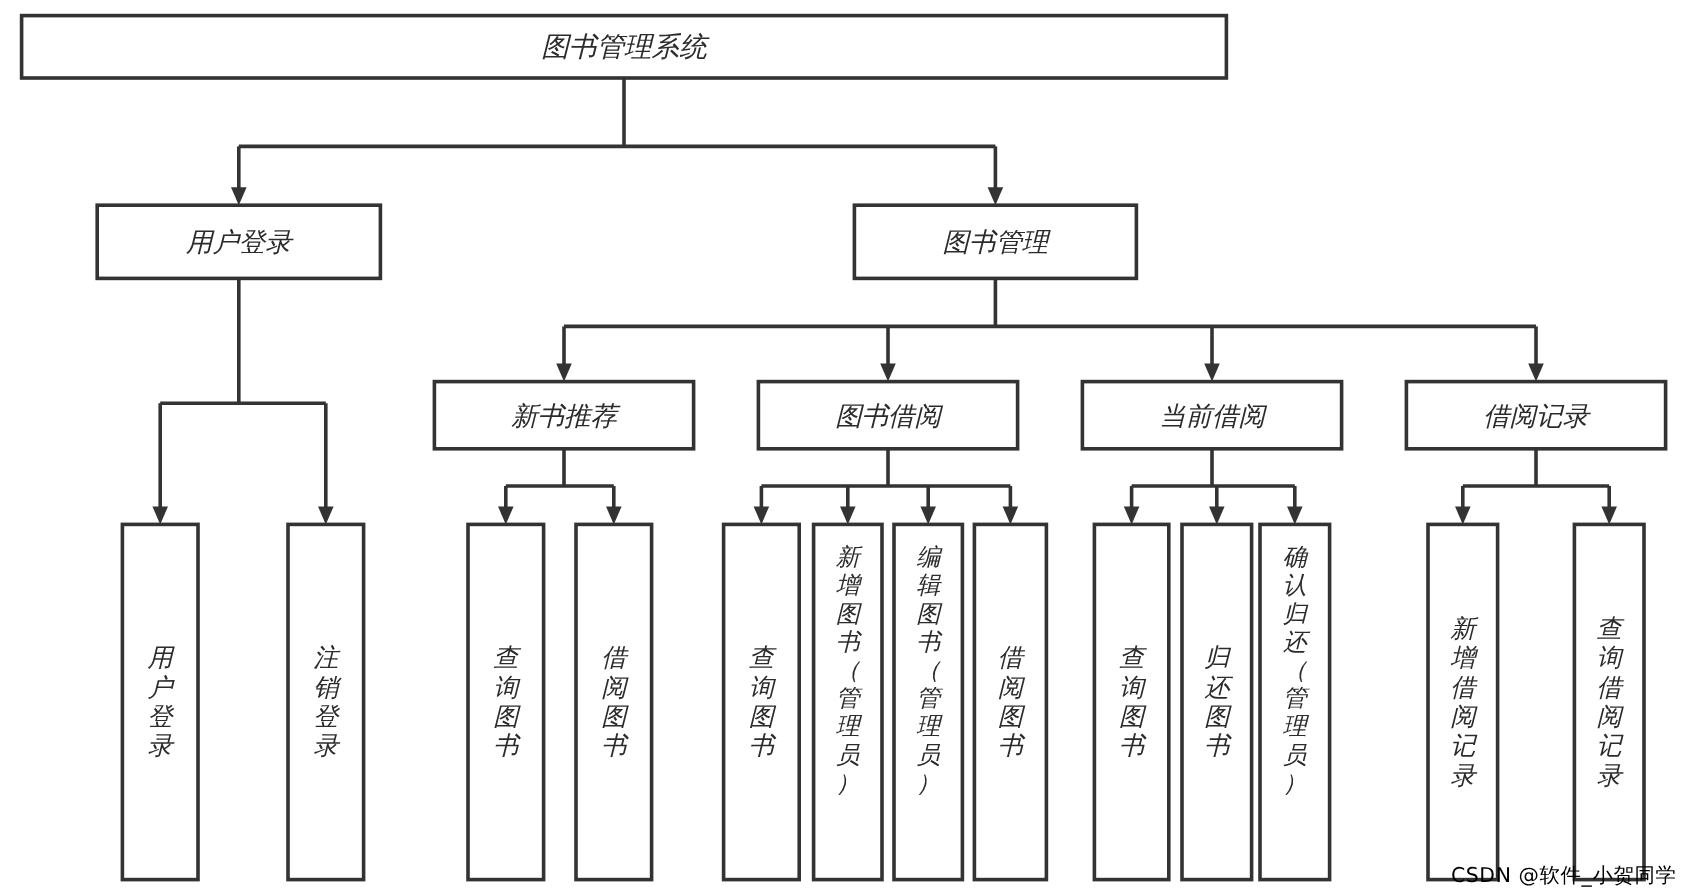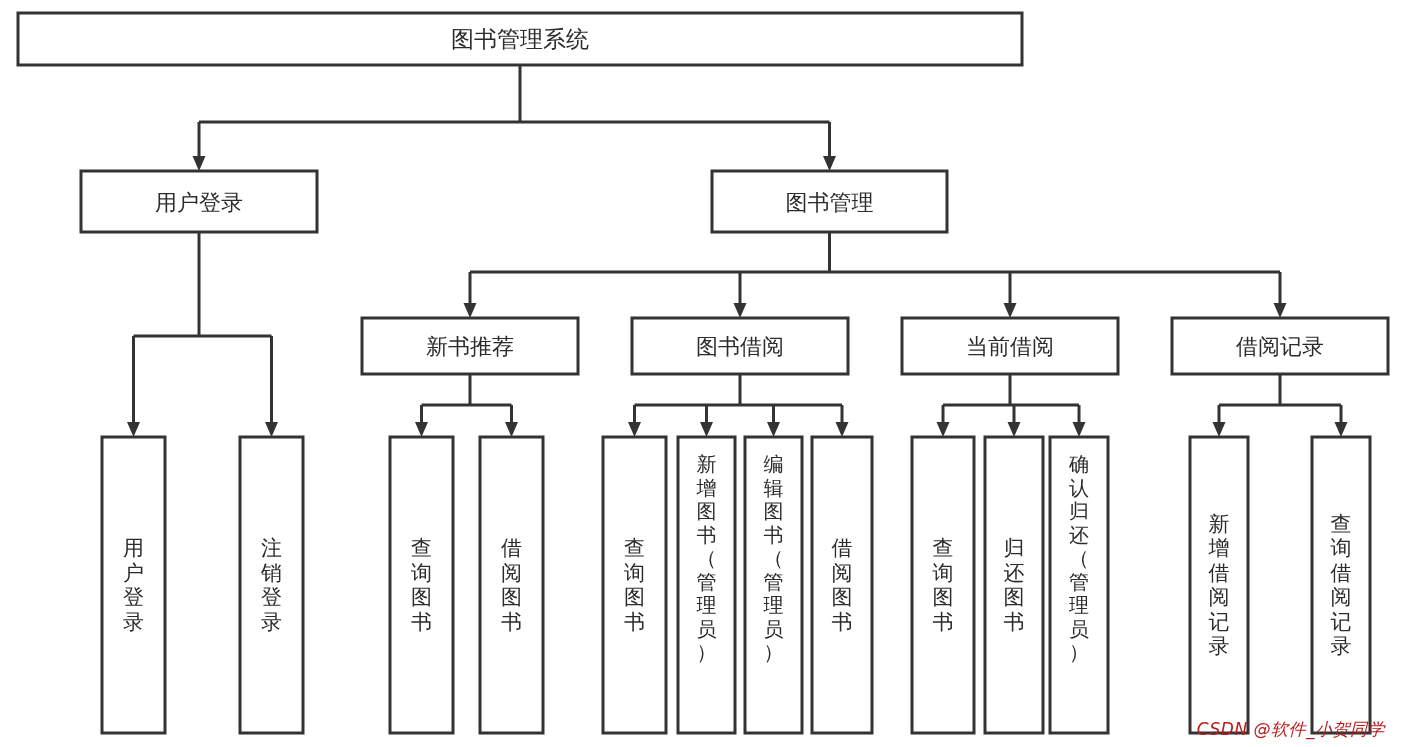--- a/index.html
+++ b/index.html
@@ -13,46 +13,46 @@
     position: relative;
     font-family: "DejaVu Sans", "Liberation Sans", sans-serif;
     overflow: hidden;
   }
   #diagram-root {
     position: absolute;
     left: 0;
     top: 0;
     width: 1405px;
     height: 747px;
+    font-style: italic;
   }
   .node-box {
     fill: #ffffff;
     stroke: #333333;
     stroke-width: 3;
   }
   .connector {
     stroke: #333333;
     stroke-width: 3;
     fill: none;
   }
   .arrow-head {
     fill: #333333;
     stroke: none;
   }
   .watermark {
     position: absolute;
-    right: 20px;
+    right: 8px;
     bottom: 6px;
     font-family: "DejaVu Sans", "Liberation Sans", sans-serif;
     font-size: 17px;
-    color: #b91c1c;
+    color: #000000;
     letter-spacing: 0.5px;
     white-space: nowrap;
     pointer-events: none;
-    font-style: italic;
   }
 </style>
 </head>
 <body>
 
 <div id="diagram-root">
   <svg id="tree-svg" width="1405" height="747" viewBox="0 0 1405 747" xmlns="http://www.w3.org/2000/svg">
       <g>
         <g>
           <path class="connector" d="M520 65 L520 122"></path>

